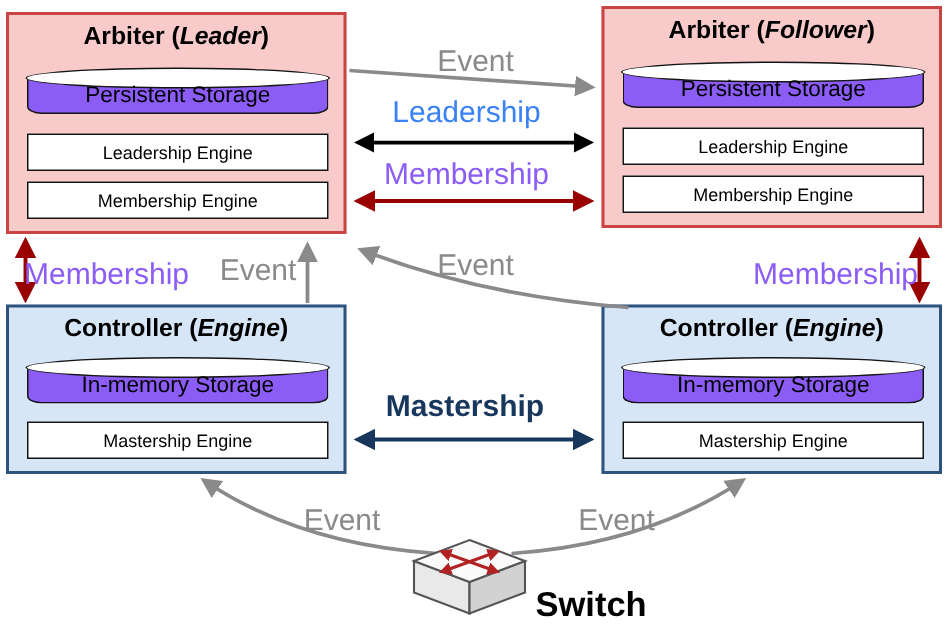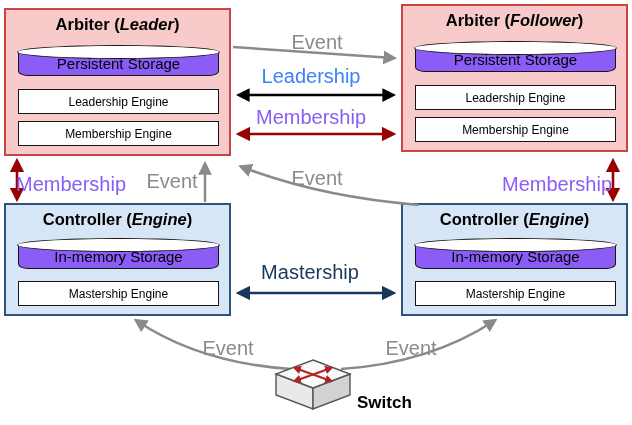--- a/index.html
+++ b/index.html
@@ -35,23 +35,23 @@
     font-size:15px;white-space:nowrap;z-index:2;
   }
   #wires{position:absolute;left:0;top:0;z-index:5;pointer-events:none;}
   .edge-label{
     position:absolute;z-index:6;white-space:nowrap;font-size:20px;
     transform:translate(-50%,-50%);
   }
   .lbl-event{color:#8a8a8a;}
   .lbl-leadership{color:#3b82f6;}
   .lbl-membership{color:#8b5cf6;font-weight:normal;}
-  .lbl-mastership{color:#17375d;font-weight:normal;}
+  .lbl-mastership{color:#17375d;font-weight:bold;}
   .switch-label{
-    position:absolute;z-index:6;font-size:17px;font-weight:bold;color:#000;
+    position:absolute;z-index:6;font-size:23px;font-weight:bold;color:#000;
     transform:translateY(-50%);white-space:nowrap;
   }
 </style>
 </head>
 <body>
 
 <div id="stage">
 
   <div class="node arbiter" style="left:4px;top:8px;width:227px;height:148px;">
     <div class="node-title"><span>Arbiter (</span><span class="emph">Leader</span><span>)</span></div>

